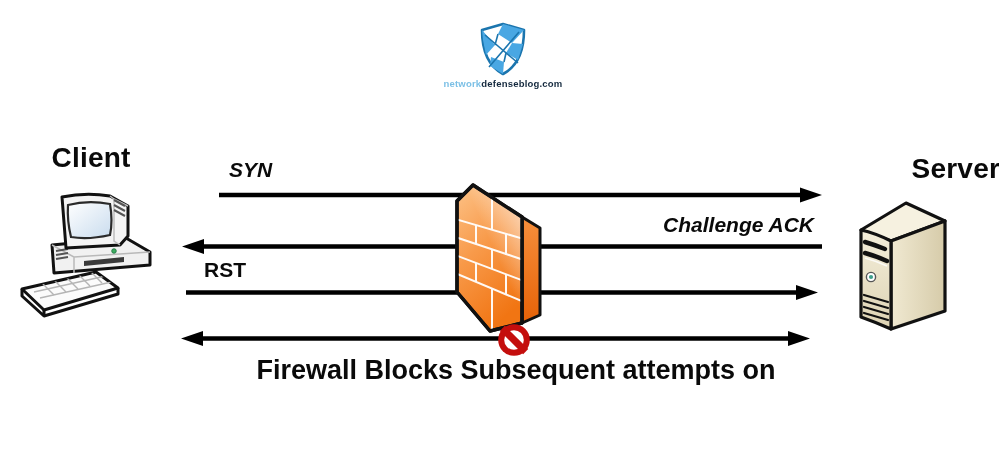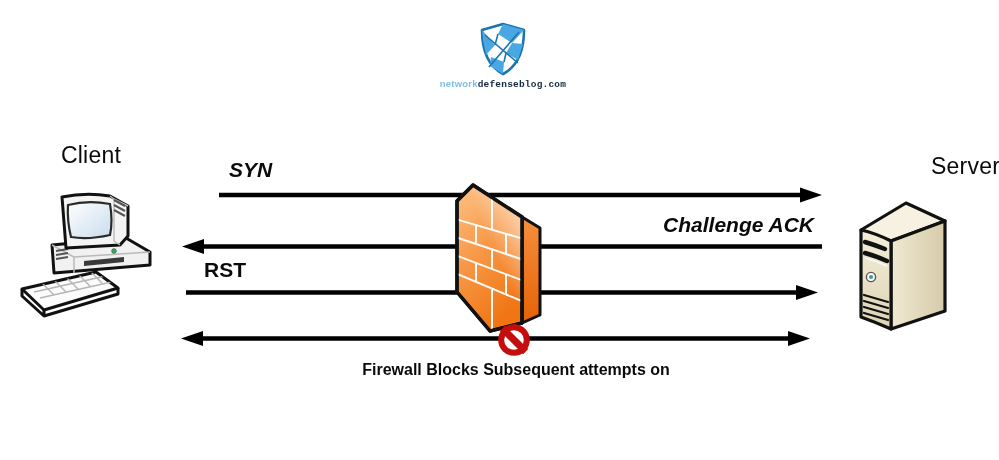--- a/index.html
+++ b/index.html
@@ -6,33 +6,33 @@
   .canvas{
     position:relative;width:999px;height:460px;background:#ffffff;
     font-family:"Liberation Sans",sans-serif;overflow:hidden;color:#0a0a0a;
   }
   .abs{position:absolute;}
   
   .logo-wrap{position:absolute;left:408px;top:22px;width:190px;text-align:center;}
   .logo-shield{display:block;margin:0 auto;}
   .logo-text{margin-top:2px;font-size:9.5px;font-weight:bold;letter-spacing:.2px;white-space:nowrap;}
   .logo-prefix{color:#7cc0e6;margin-top:39px;}
-  .logo-suffix{color:#14293e;font-family:Liberation Mono, monospace;}
+  .logo-suffix{color:#14293e;}
   
-  .node-label{position:absolute;font-weight:normal;font-size:23px;letter-spacing:.2px;}
+  .node-label{position:absolute;font-weight:bold;font-size:28px;letter-spacing:.2px;}
   .client-label{left:20px;top:142px;width:142px;text-align:center;}
   .server-label{left:858px;top:153px;width:142px;text-align:right;}
   
   .msg-label{position:absolute;font-weight:bold;font-size:21px;white-space:nowrap;}
   .syn-label{left:229px;top:158px;font-style:italic;}
   .ack-label{left:608px;top:213px;width:206px;text-align:right;font-style:italic;}
   .rst-label{left:204px;top:258px;}
   
   .caption{position:absolute;left:216px;top:357px;width:600px;text-align:center;
-           font-weight:bold;font-size:16px;line-height:26px;}
+           font-weight:bold;font-size:27px;line-height:26px;}
   svg{display:block;}
 </style>
 </head>
 <body>
 
 <div class="canvas">
 
   <svg class="abs" style="left:0;top:0;" width="999" height="460" viewBox="0 0 999 460">
     <g stroke="#000" fill="#000">
       <line x1="219" y1="195" x2="802" y2="195" stroke-width="4.5"></line>

